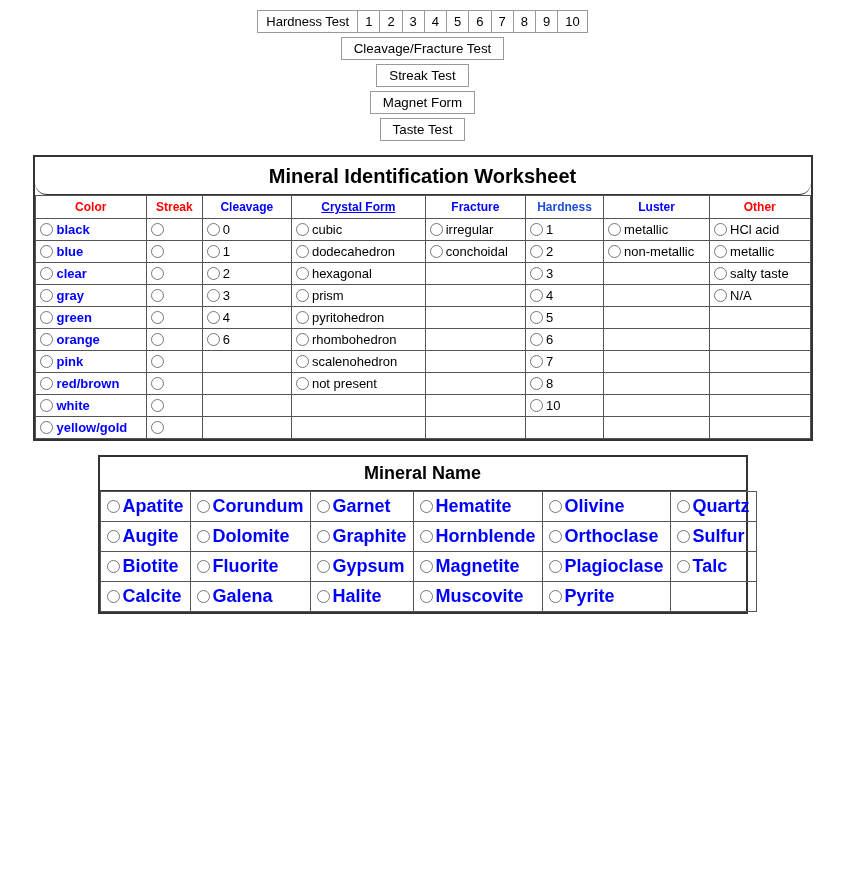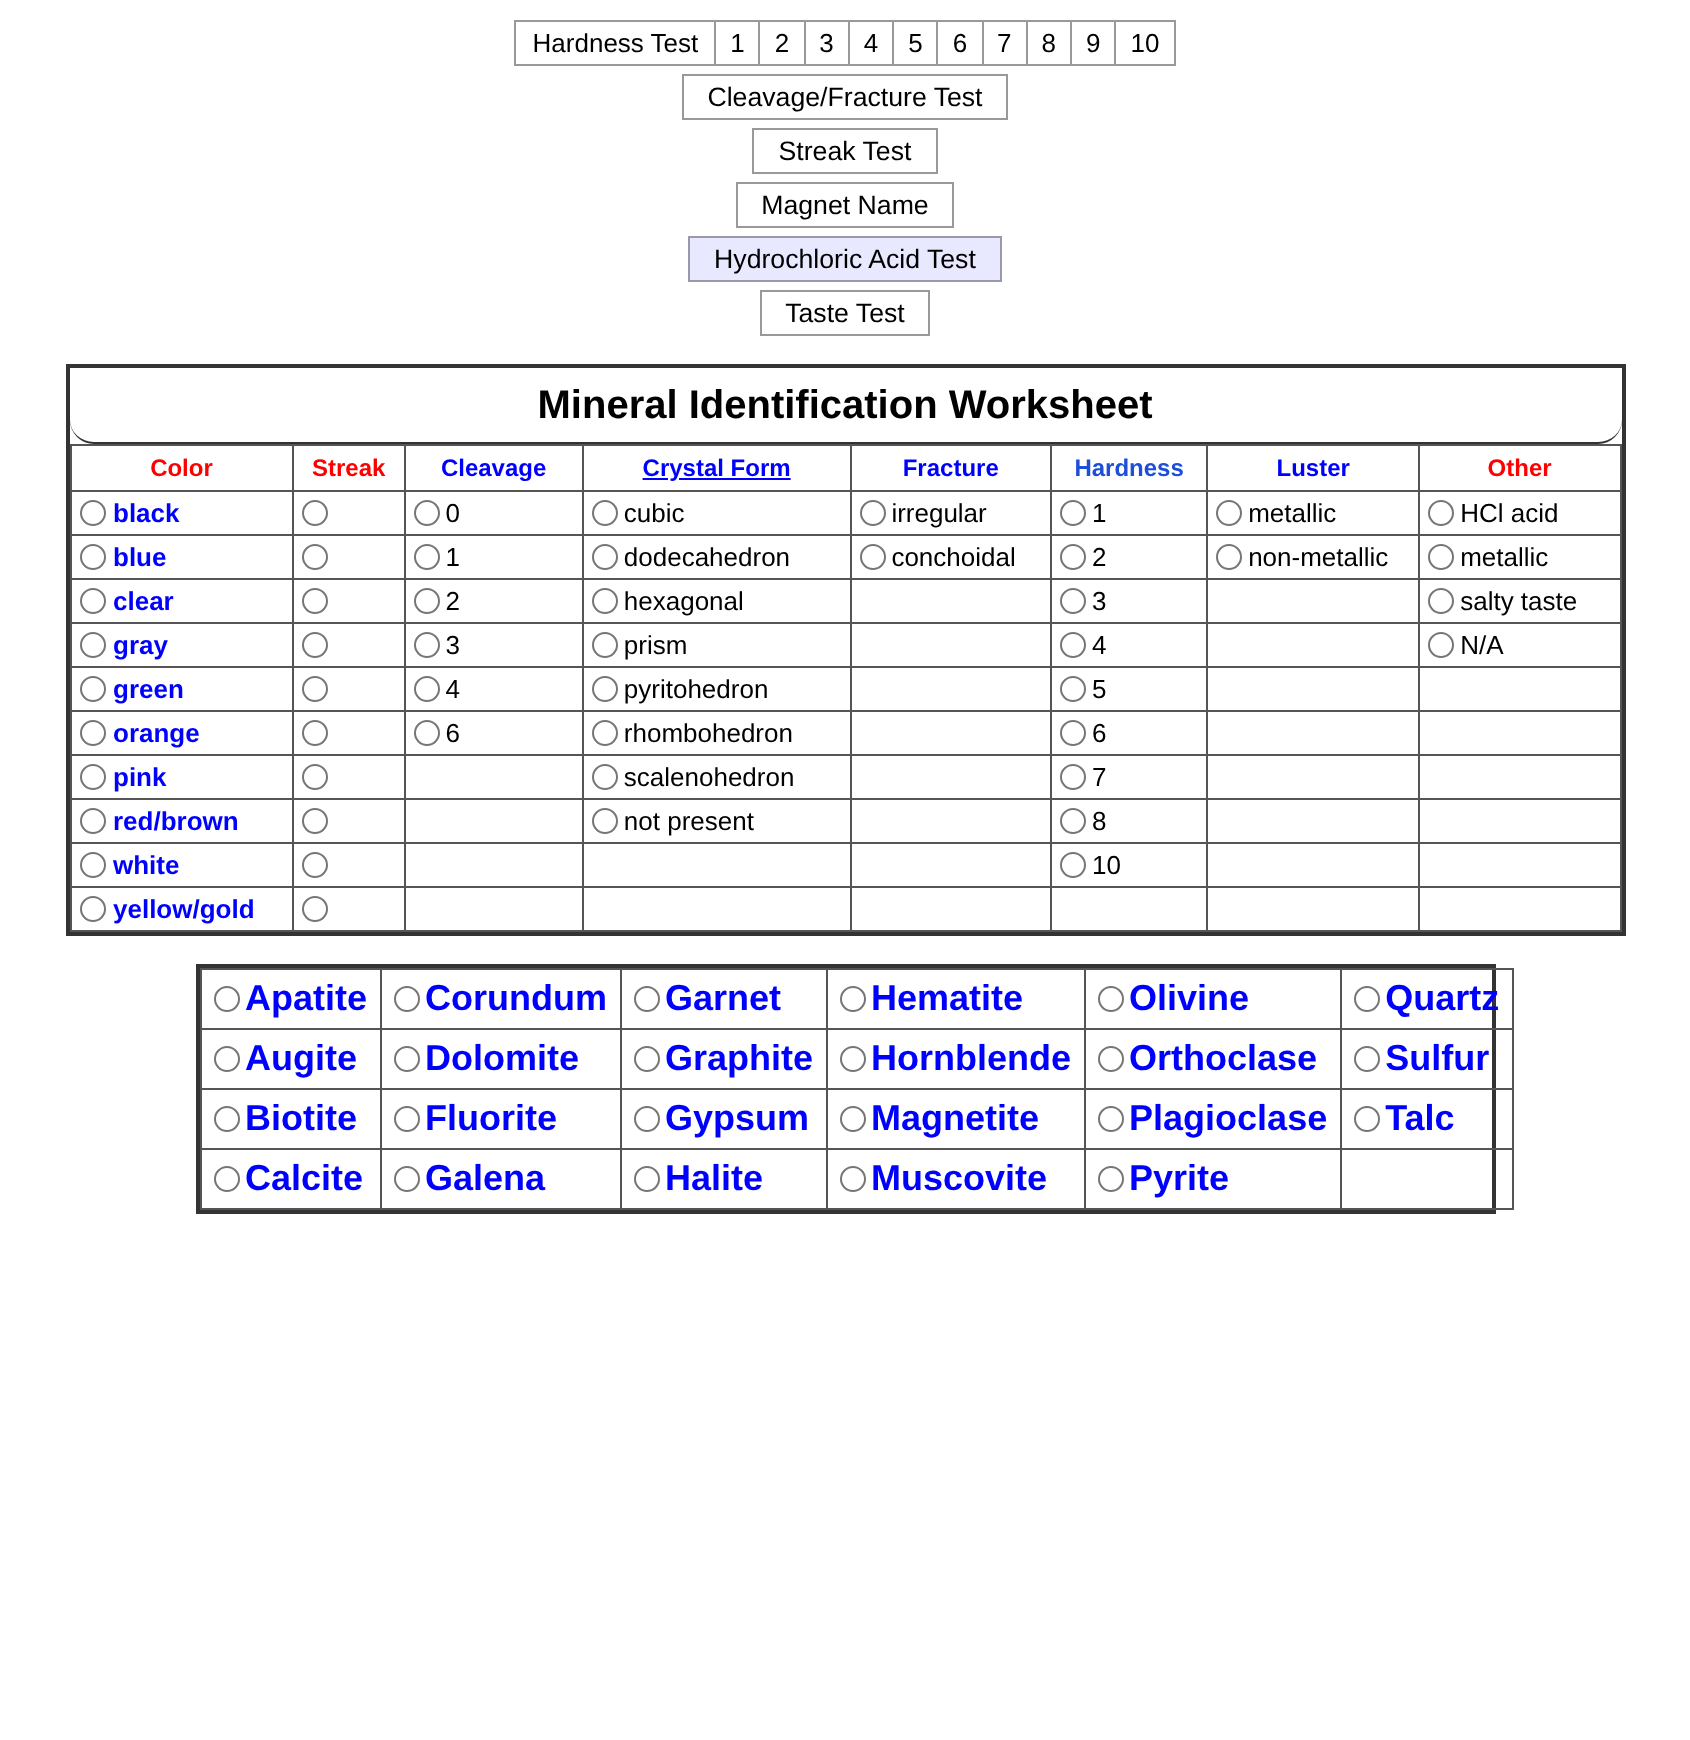--- a/index.html
+++ b/index.html
@@ -147,22 +147,21 @@
 
 <div class="top-nav">
   <div class="hardness-row">
     <span class="hardness-label">Hardness Test</span>
 
     <div id="hardness-nums" style="display:contents;"><span class="hardness-num">1</span><span class="hardness-num">2</span><span class="hardness-num">3</span><span class="hardness-num">4</span><span class="hardness-num">5</span><span class="hardness-num">6</span><span class="hardness-num">7</span><span class="hardness-num">8</span><span class="hardness-num">9</span><span class="hardness-num">10</span></div>
   </div>
   <div id="nav-buttons" style="display:flex; flex-direction:column; align-items:center; gap:4px;">
       <button class="nav-btn">Cleavage/Fracture Test</button>
       <button class="nav-btn">Streak Test</button>
-      <button class="nav-btn">Magnet Name</button>
-      <button class="nav-btn active">Hydrochloric Acid Test</button>
+      <button class="nav-btn">Magnet Form</button>
       <button class="nav-btn">Taste Test</button>
     </div>
 </div>
 
 <div class="worksheet-container">
   <div class="worksheet-title">Mineral Identification Worksheet</div>
   <table class="ws-table">
     <thead>
       <tr>
         <th class="th-color col-color">Color</th>
@@ -519,20 +518,21 @@
           <td></td>
           <td></td>
           <td></td>
           <td></td>
         </tr>
       </tbody>
   </table>
 </div>
 
 <div class="mineral-name-container">
+  <div class="mineral-name-title">Mineral Name</div>
   <table class="mineral-table">
     <tbody id="mineral-tbody">
         <tr>
           <td>
             <div class="mineral-cell">
               <input type="radio" name="mineral" style="">
               <span>Apatite</span>
             </div>
           </td>
           <td>

